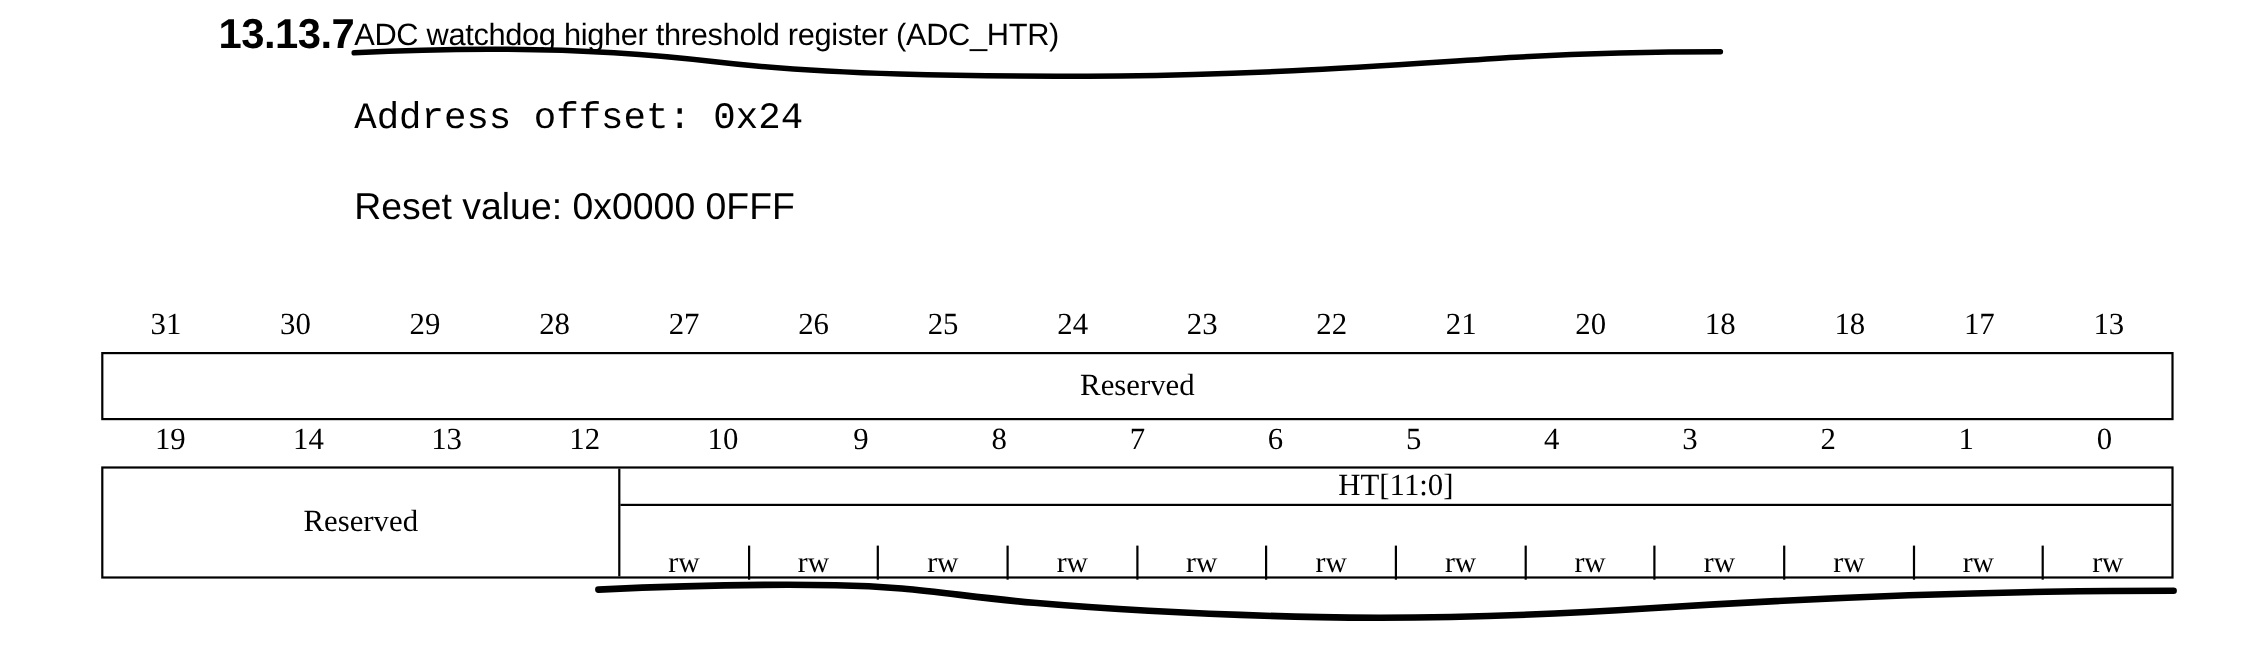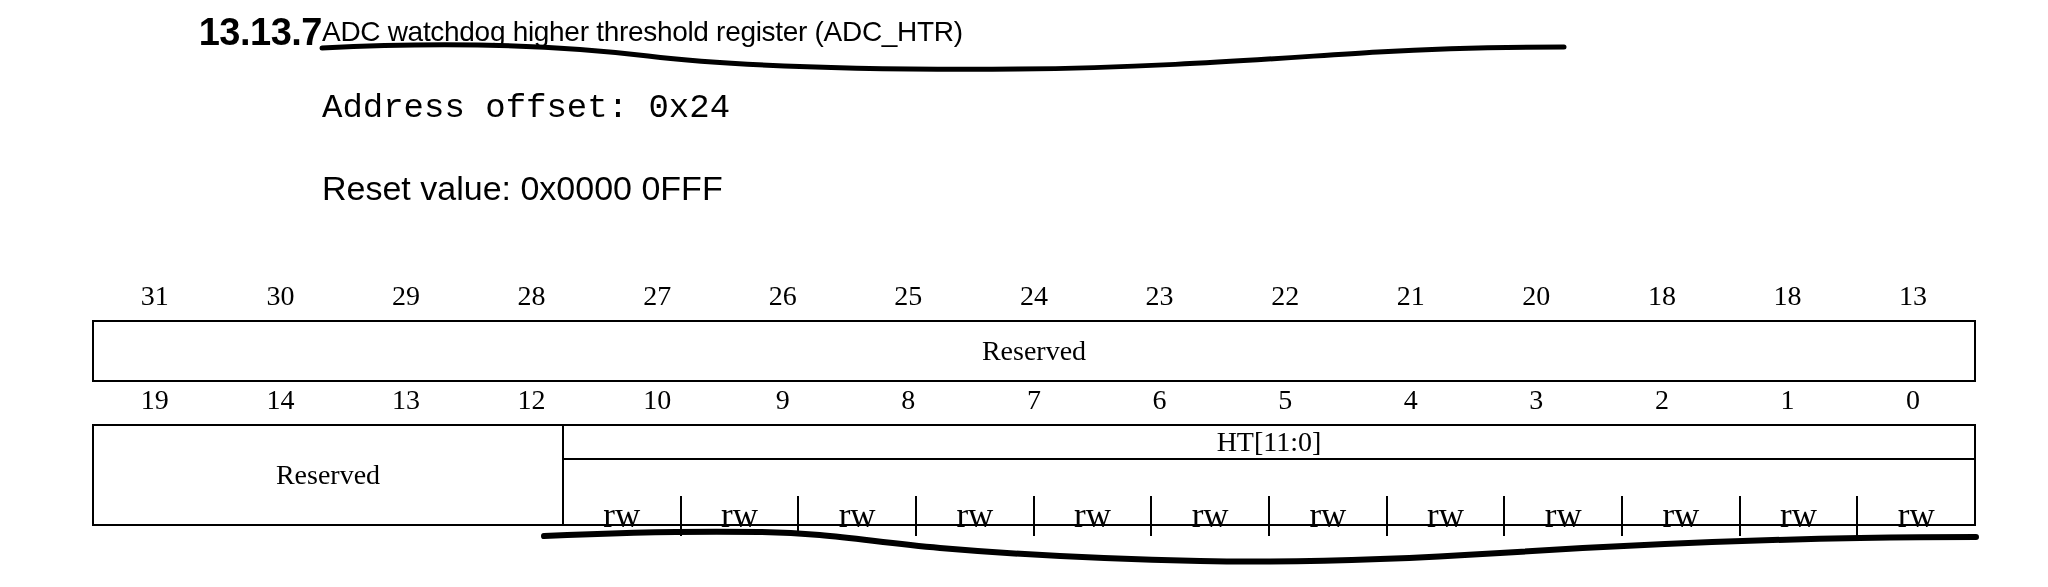--- a/index.html
+++ b/index.html
@@ -142,21 +142,21 @@
   #rw-row {
     flex: 1 1 auto;
     display: flex;
     box-sizing: border-box;
   }
   .rw-cell {
     flex: 1 1 0;
     display: flex;
     align-items: center;
     justify-content: center;
-    font-size: 35px;
+    font-size: 27px;
     border-right: 2px solid #000;
     box-sizing: border-box;
   }
   .rw-cell:last-child { border-right: none; }
 
   
   #rw-underline {
     position: absolute;
     left: 540px;
     top: 520px;
@@ -190,20 +190,21 @@
       <div class="bit-num">27</div>
       <div class="bit-num">26</div>
       <div class="bit-num">25</div>
       <div class="bit-num">24</div>
       <div class="bit-num">23</div>
       <div class="bit-num">22</div>
       <div class="bit-num">21</div>
       <div class="bit-num">20</div>
       <div class="bit-num">18</div>
       <div class="bit-num">18</div>
+      <div class="bit-num">17</div>
       <div class="bit-num">13</div>
     </div>
 
   <div class="reg-row upper">
     <div class="cell cell-reserved-full">Reserved</div>
   </div>
 
   <div class="bit-numbers" id="bit-numbers-low">
       <div class="bit-num">19</div>
       <div class="bit-num">14</div>

